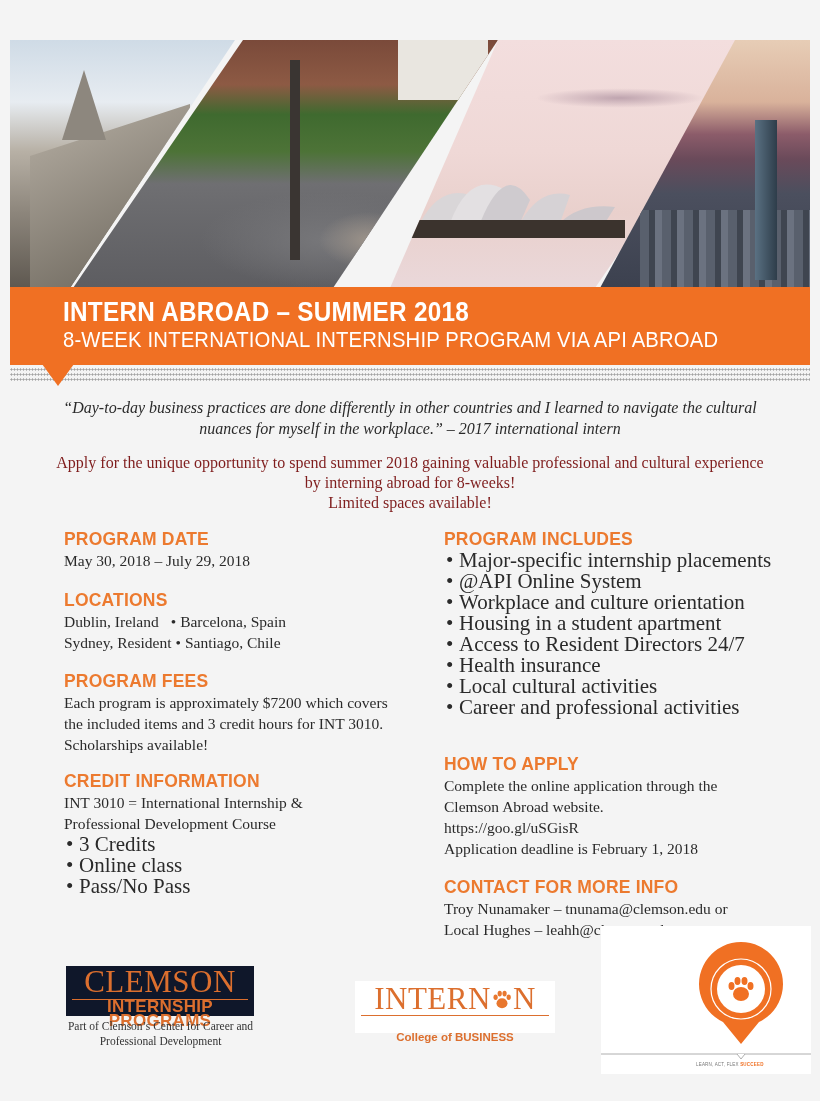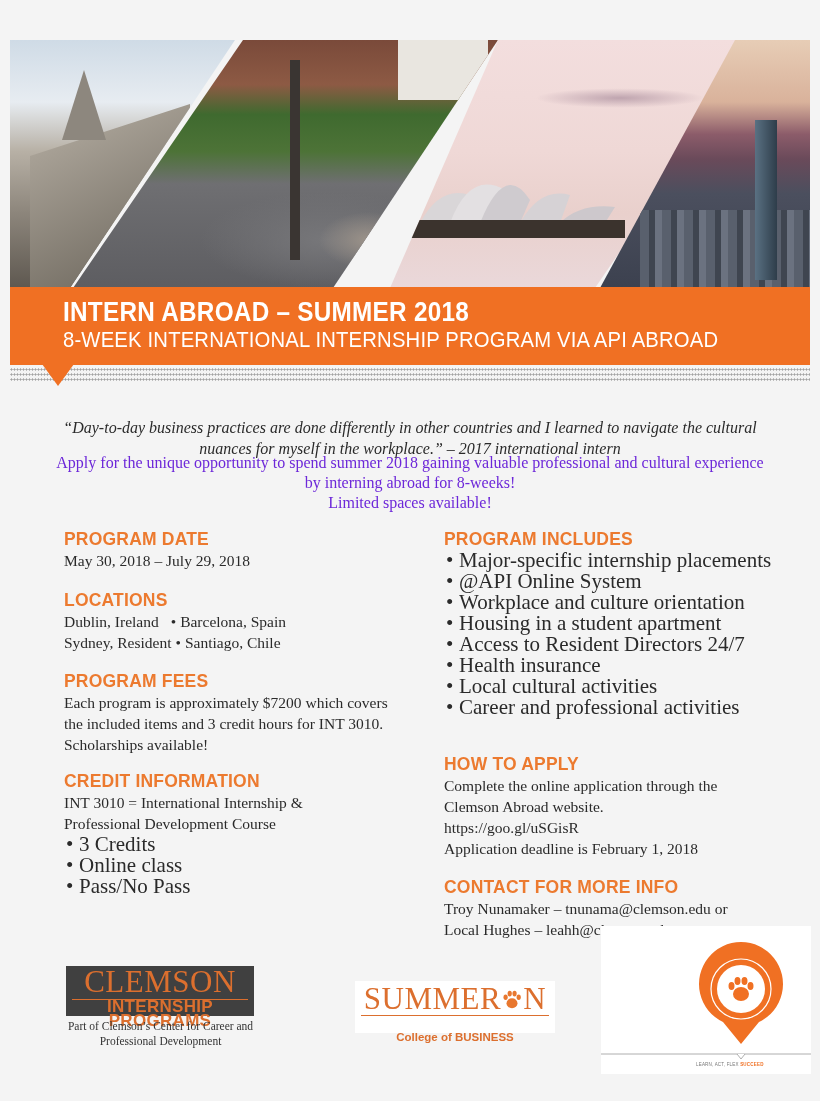--- a/index.html
+++ b/index.html
@@ -48,39 +48,39 @@
   .banner { position: absolute; left: 10px; top: 287px; width: 800px; height: 78px; background: #f07023; padding: 10px 0 0 53px; }
   .banner-title { font-family: "Liberation Sans", "DejaVu Sans", sans-serif; font-weight: bold; color: #fff; font-size: 27px; letter-spacing: 0.3px; line-height: 30px; transform: scaleX(0.9); transform-origin: left; white-space: nowrap; }
   .banner-sub { font-family: "Liberation Sans", "DejaVu Sans", sans-serif; color: #fff; font-size: 22.5px; line-height: 26px; letter-spacing: 0.2px; transform: scaleX(0.9); transform-origin: left; white-space: nowrap; }
   .dots { position: absolute; left: 10px; top: 366px; width: 800px; height: 17px;
     background-image: radial-gradient(circle, #9a9a9a 0.9px, rgba(0,0,0,0) 1.2px);
     background-size: 3px 5px; background-position: 0 1px; opacity: 0.9; }
   .pointer { position: absolute; left: 42px; top: 364px; width: 0; height: 0;
     border-left: 16px solid transparent; border-right: 16px solid transparent; border-top: 22px solid #f07023; }
 
   
-  .quote { position: absolute; left: 60px; top: 397px; width: 700px; text-align: center; font-style: italic; font-size: 16px; line-height: 21px; color: #2a2a2a; margin-top: 20px; }
-  .intro { position: absolute; left: 55px; top: 453px; width: 710px; text-align: center; font-size: 16px; line-height: 20px; color: #6d28d9; }
+  .quote { position: absolute; left: 60px; top: 397px; width: 700px; text-align: center; font-style: italic; font-size: 16px; line-height: 21px; color: #2a2a2a; }
+  .intro { position: absolute; left: 55px; top: 453px; width: 710px; text-align: center; font-size: 16px; line-height: 20px; color: #7f1d1d; }
   .intro p { margin: 0; }
 
   
   .col { position: absolute; top: 529px; }
   .col-left { left: 64px; width: 350px; }
   .col-right { left: 444px; width: 350px; }
   .section { margin-bottom: 15px; }
   .section-title { font-family: "Liberation Sans", "DejaVu Sans", sans-serif; font-weight: bold; color: #ec7a2f; font-size: 17.5px; line-height: 21px; letter-spacing: 0.2px; }
   .body-text { font-size: 15.5px; line-height: 21px; color: #2a2a2a; }
   .bullets { list-style: none; }
   .bullets li { font-size: 21px; line-height: 21px; position: relative; padding-left: 15px; }
   .bullets li::before { content: "\2022"; position: absolute; left: 2px; top: 0; }
   .loc-row { font-size: 15.5px; line-height: 21px; white-space: nowrap; }
   .loc-row .sep { margin: 0 4px 0 8px; }
 
   
-  .logo-internship { position: absolute; left: 66px; top: 966px; width: 188px; height: 50px; background: #404040; text-align: center; }
+  .logo-internship { position: absolute; left: 66px; top: 966px; width: 188px; height: 50px; background: #0f172a; text-align: center; }
   .clemson-word { font-family: "Liberation Serif", "DejaVu Serif", serif; color: #dc6f2e; font-size: 31px; line-height: 32px; letter-spacing: 0.5px; }
   .logo-internship .rule { height: 1px; background: #dc6f2e; margin: 1px 6px 0 6px; }
   .logo-internship .sub { font-family: "Liberation Sans", "DejaVu Sans", sans-serif; font-weight: bold; color: #dc6f2e; font-size: 17px; line-height: 14px; letter-spacing: 0.3px; }
   .logo-caption { position: absolute; left: 58px; top: 1019px; width: 205px; text-align: center; font-size: 11.5px; line-height: 15px; color: #333; }
 
   .logo-business { position: absolute; left: 355px; top: 981px; width: 200px; height: 52px; background: #fff; text-align: center; padding-top: 2px; }
   .logo-business .clemson-word { font-size: 31px; }
   .logo-business .rule { height: 1px; background: #dc6f2e; margin: 0 6px; }
   .logo-business .sub { font-family: "Liberation Sans", "DejaVu Sans", sans-serif; font-weight: bold; color: #dc6f2e; font-size: 11.5px; line-height: 15px; margin-top: 14px; }
   .paw { display: inline-block; width: 22px; height: 22px; vertical-align: -2px; }
@@ -189,21 +189,21 @@
 
 <div class="logo-internship">
   <div class="clemson-word">CLEMSON</div>
   <div class="rule"></div>
   <div class="sub">INTERNSHIP PROGRAMS</div>
 </div>
 <div class="logo-caption">Part of Clemson’s Center for Career and Professional Development</div>
 
 <div class="logo-business">
   <div class="clemson-word">
-    <span>SUMMER</span><svg class="paw" viewBox="0 0 24 24">
+    <span>INTERN</span><svg class="paw" viewBox="0 0 24 24">
         <ellipse cx="12" cy="15.5" rx="6" ry="5.5" fill="#e8772e"></ellipse>
         <ellipse cx="5" cy="9" rx="2.3" ry="3" fill="#e8772e"></ellipse>
         <ellipse cx="9.5" cy="5" rx="2.3" ry="3.1" fill="#e8772e"></ellipse>
         <ellipse cx="14.8" cy="5" rx="2.3" ry="3.1" fill="#e8772e"></ellipse>
         <ellipse cx="19.3" cy="9" rx="2.3" ry="3" fill="#e8772e"></ellipse>
       </svg><span>N</span>
   </div>
   <div class="rule"></div>
   <div class="sub">College of BUSINESS</div>
 </div>

